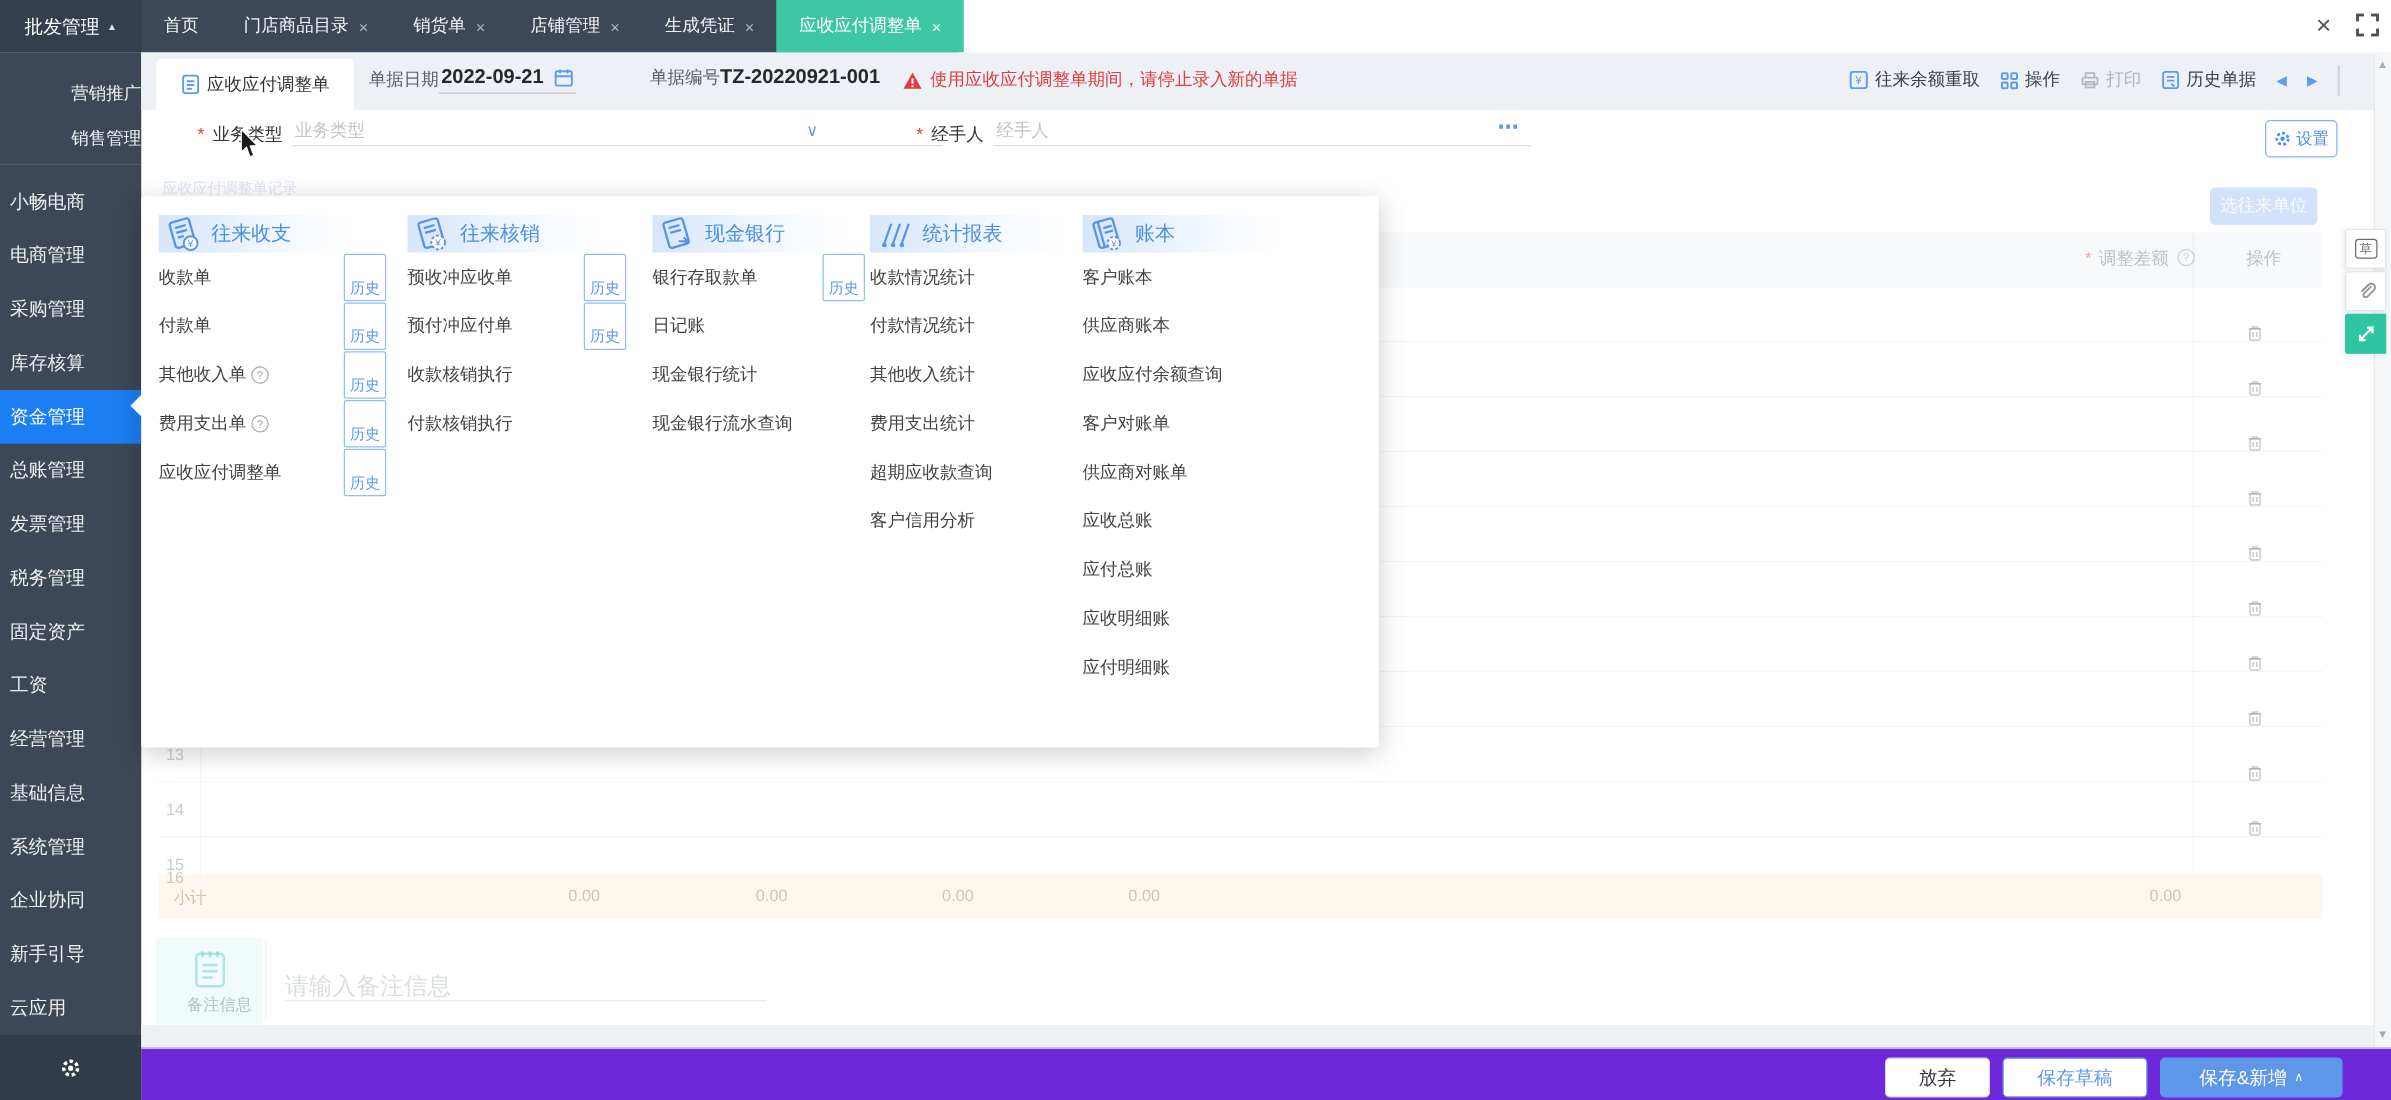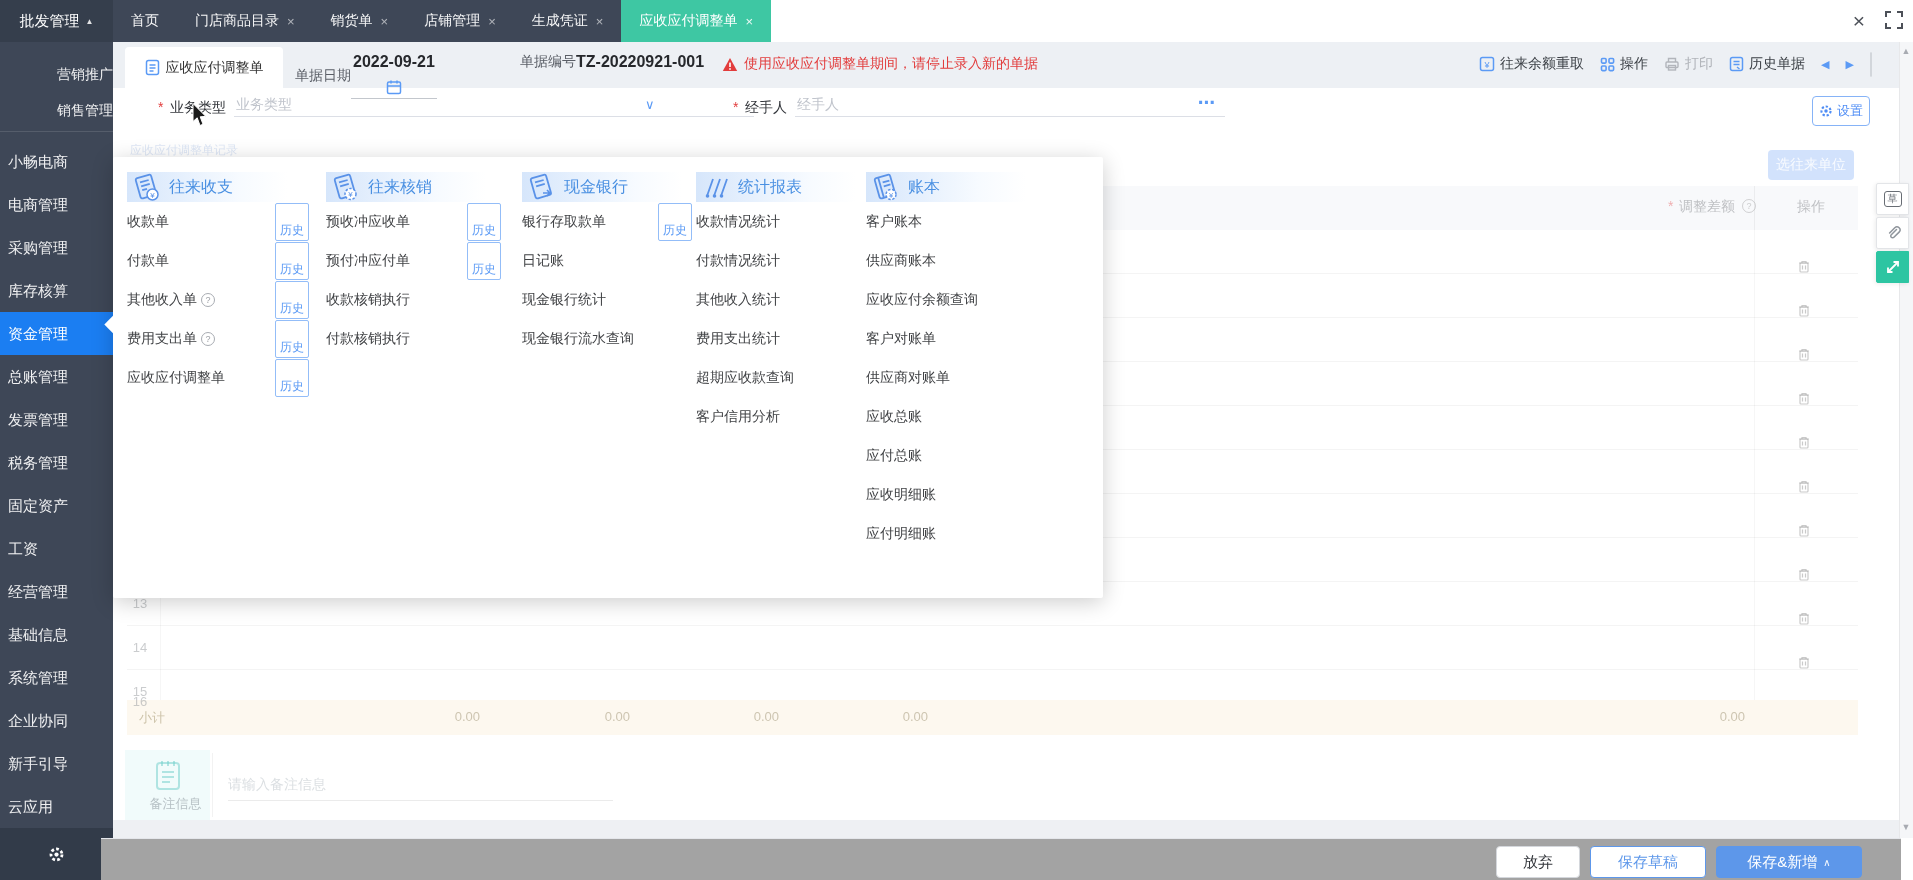--- a/index.html
+++ b/index.html
@@ -32,21 +32,21 @@
   .sb-item.active{background:#1b7ef2;color:#fff;}
   .sb-bottom{position:absolute;left:0;bottom:0;width:113px;height:52px;background:#323b49;
     display:flex;align-items:center;justify-content:center;cursor:pointer;}
   
   .docbar{left:113px;top:42px;width:1800px;height:46px;background:#edf0f4;}
   .doc-tab{left:125px;top:47px;width:158px;height:41px;background:#fff;border-radius:4px 4px 0 0;
     display:flex;align-items:center;justify-content:center;gap:6px;font-size:14px;color:#333;cursor:pointer;}
   .fld{display:flex;align-items:center;gap:0;}
   .fld-label{color:#5a5e66;font-size:14px;}
   .fld-value{color:#26282c;font-size:16px;font-weight:bold;}
-  .date-wrap{border-bottom:1px solid #c3c7cd;display:flex;align-items:center;gap:8px;padding:0 2px 3px 2px;cursor:pointer;flex-direction:column;}
+  .date-wrap{border-bottom:1px solid #c3c7cd;display:flex;align-items:center;gap:8px;padding:0 2px 3px 2px;cursor:pointer;}
   .warn{display:flex;align-items:center;gap:6px;color:#e23c3c;font-size:14px;}
   .actions{left:1480px;top:48px;width:392px;height:32px;display:flex;align-items:center;justify-content:flex-end;gap:16px;}
   .act{display:flex;align-items:center;gap:5px;font-size:14px;color:#3c4046;cursor:pointer;white-space:nowrap;}
   .act.disabled{color:#b0b3b9;cursor:default;}
   .nav-arrow{color:#5b9af5;font-size:11px;cursor:pointer;}
   .toggle-group{display:flex;border:1px solid #d2d6db;border-radius:2px;overflow:hidden;}
   .tg-btn{width:27px;height:23px;display:flex;align-items:center;justify-content:center;cursor:pointer;background:#fff;}
   .tg-btn.on{background:#5b9af5;}
   
   .req{color:#e23c3c;font-size:14px;}
@@ -70,38 +70,38 @@
   .rowlines{left:127px;top:230px;width:1731px;height:470px;
     background:repeating-linear-gradient(to bottom,transparent 0 43px,rgba(0,0,0,.045) 43px 44px);}
   .vline{width:1px;background:rgba(0,0,0,.035);}
   .rownum{color:rgba(150,153,158,.5);font-size:13px;width:36px;text-align:center;}
   .subtotal{left:127px;top:700px;width:1731px;height:35px;background:rgba(252,246,235,.8);}
   .sub-label{position:absolute;left:12px;top:9px;color:rgba(178,166,130,.65);font-size:13px;}
   .zero{position:absolute;top:9px;width:60px;text-align:right;color:rgba(165,155,125,.55);font-size:13px;}
   .remark-box{left:125px;top:750px;width:85px;height:70px;background:rgba(236,249,249,.75);
     display:flex;flex-direction:column;align-items:center;justify-content:center;gap:3px;}
   .remark-label{color:rgba(150,162,168,.65);font-size:13px;margin-left:16px;}
-  .remark-ph{color:rgba(190,196,202,.55);font-size:14px;}
+  .remark-ph{color:rgba(190,196,202,.55);font-size:19px;}
   .gray-strip{left:113px;top:820px;width:1800px;height:18px;background:#eef0f3;}
   
   .panel{left:113px;top:157px;width:990px;height:441px;background:#fff;z-index:40;
     box-shadow:0 4px 22px rgba(0,0,0,.2);border-radius:2px;}
   .panel-notch{left:107px;top:318px;width:13px;height:13px;background:#fff;transform:rotate(45deg);z-index:41;}
   .mcol{position:absolute;top:15px;}
   .mh{height:30px;display:flex;align-items:center;gap:8px;padding-left:4px;width:160px;
     background:linear-gradient(90deg,#d6e6fb 0%,rgba(240,247,255,.55) 70%,rgba(255,255,255,0) 100%);}
   .mh-title{color:#4a90e2;font-size:16px;white-space:nowrap;}
   .mi{height:39px;display:flex;align-items:center;font-size:14px;color:#404245;cursor:pointer;white-space:nowrap;}
   .mi:first-of-type{margin-top:26px;}
   .badge{margin-left:auto;font-size:12px;color:#5b9af5;border:1px solid #93bdf8;border-radius:2px;
     padding:18px 4px;height:19px;line-height:17px;cursor:pointer;}
   .help{display:inline-flex;width:14px;height:14px;border:1px solid #a8acb2;border-radius:50%;
     color:#9c9fa5;font-size:9px;align-items:center;justify-content:center;margin-left:4px;}
   
-  .footer{left:101px;top:838px;width:1800px;height:42px;background:#a3a3a3;border-top:1px solid #e4e6ea;z-index:30;}
+  .footer{left:113px;top:838px;width:1800px;height:42px;background:#6d28d9;border-top:1px solid #e4e6ea;z-index:30;}
   .btn{position:absolute;top:7px;height:32px;border-radius:4px;display:flex;align-items:center;
     justify-content:center;font-size:15px;cursor:pointer;gap:6px;}
   .btn-plain{left:1395px;width:84px;background:#fff;border:1px solid #d4d7dc;color:#33363b;}
   .btn-ghost{left:1489px;width:116px;background:#fff;border:1px solid #5d97ea;color:#5d97ea;}
   .btn-primary{left:1615px;width:146px;background:#5d97ea;color:#fff;border:1px solid #5d97ea;}
   .btn-caret{font-size:10px;opacity:.95;}
   
   .scroll-track{left:1899px;top:42px;width:14px;height:796px;background:#f5f6f8;border-left:1px solid #e7e8ea;}
   .scroll-arrow{position:absolute;left:1899px;width:14px;text-align:center;color:#a8abb2;font-size:9px;cursor:pointer;}
   .rail-btn{left:1876px;width:33px;height:32px;background:#fff;border:1px solid #e3e5e8;

